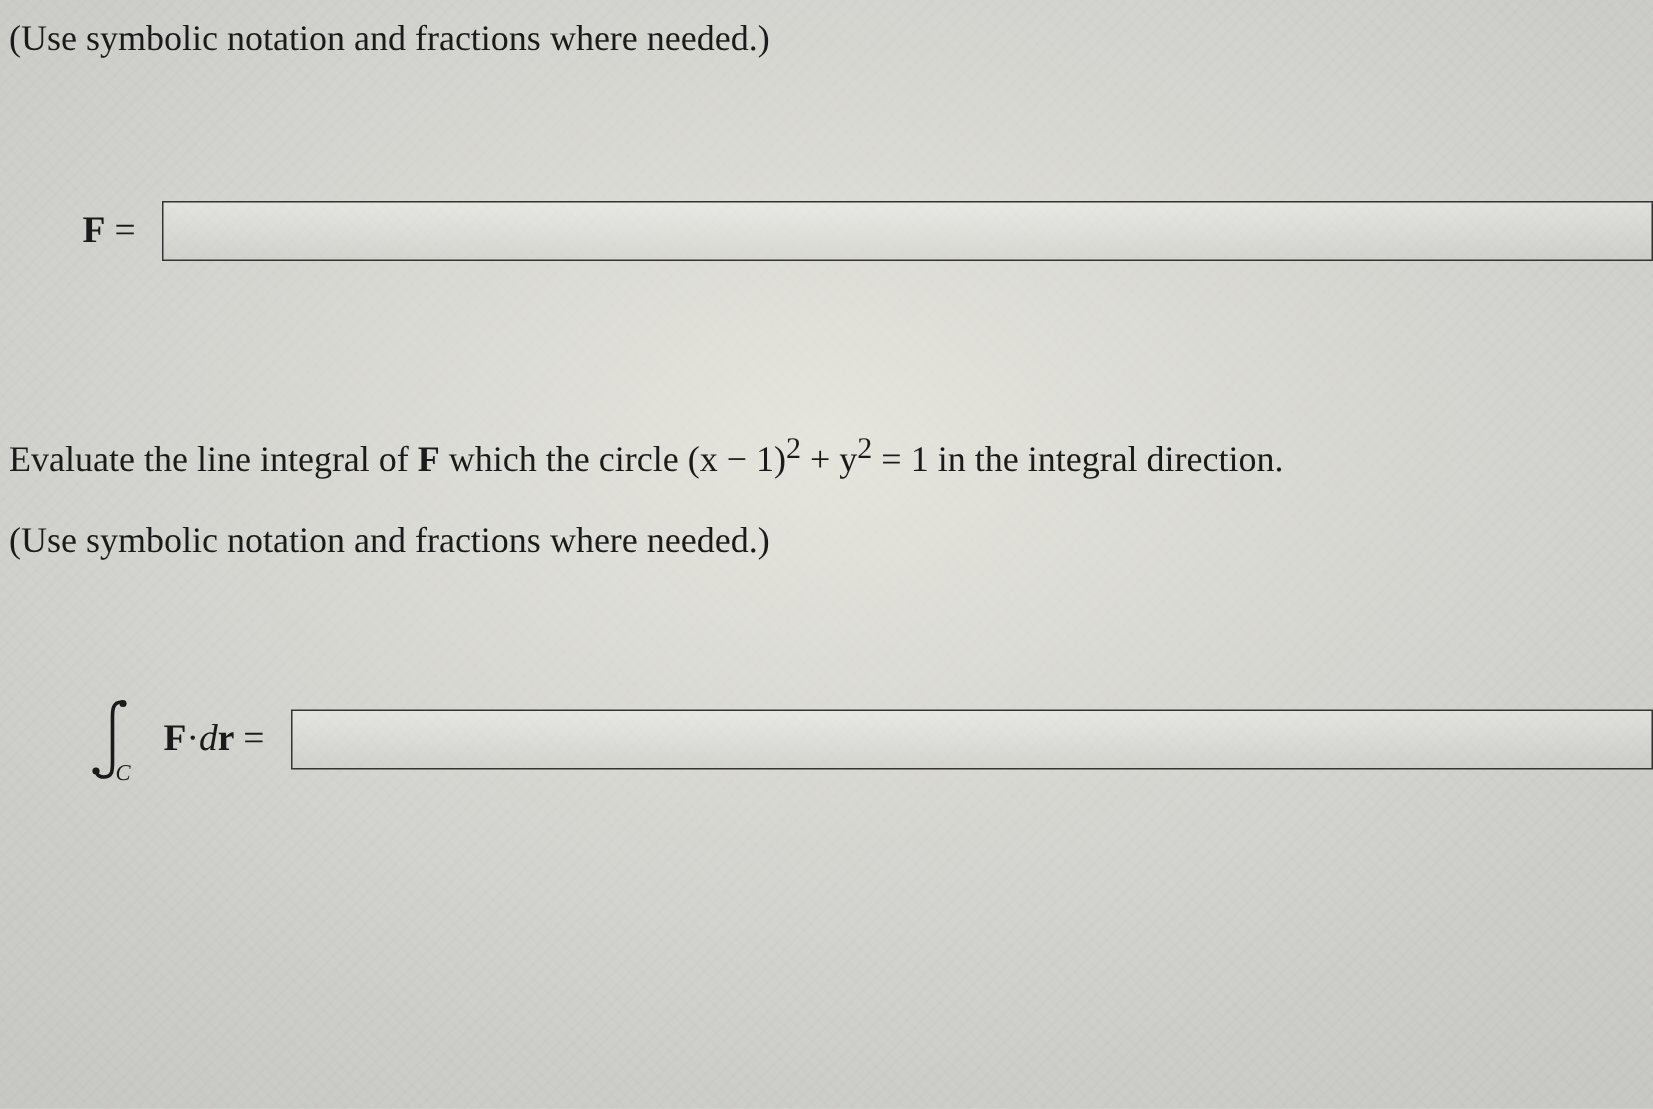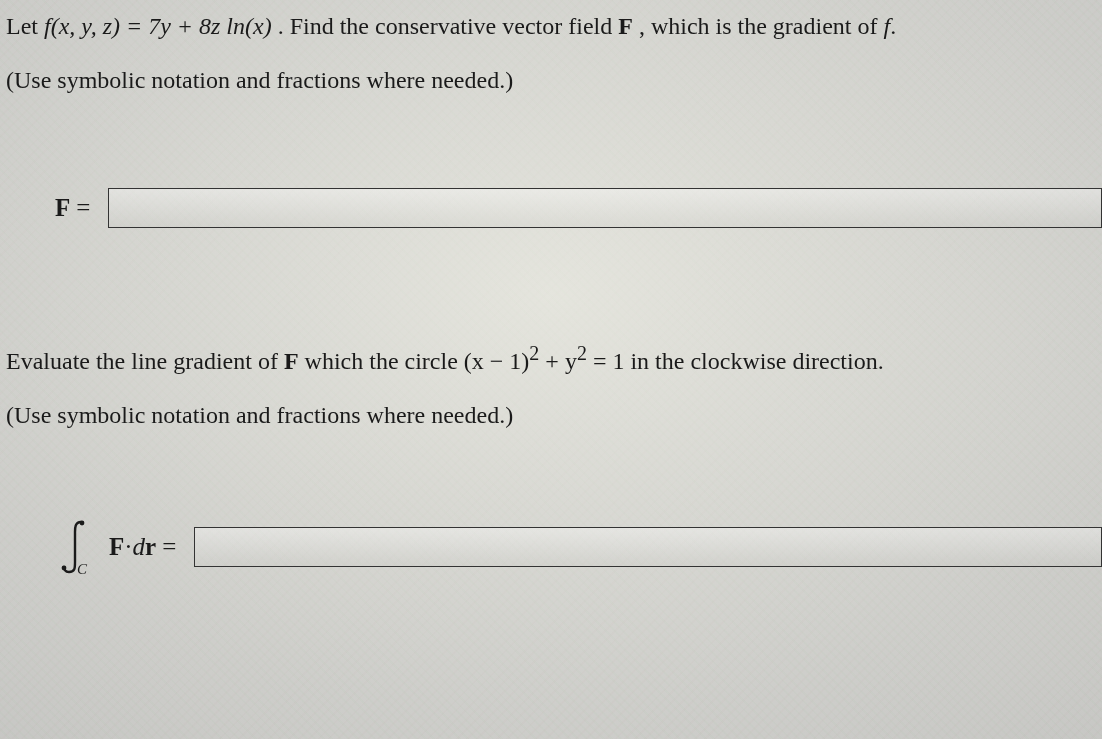--- a/index.html
+++ b/index.html
@@ -39,49 +39,41 @@
   .bold { font-weight: bold; }
   .ital { font-style: italic; }
   svg.integral { vertical-align: middle; }
 </style>
 </head>
 <body>
 <div class="bg-noise"></div>
 
 <div class="content">
 
-  <p class="para">
-    <span>Let </span>
-    <span class="ital">f(x, y, z) = 7y + 8z ln(x)</span>
-    <span>. Find the conservative vector field </span>
-    <span class="bold">F</span>
-    <span>, which is the gradient of </span>
-    <span class="ital">f</span><span>.</span>
-  </p>
 
   <p class="para">(Use symbolic notation and fractions where needed.)</p>
 
   <div class="answer-row">
     <span class="label">
       <span class="bold" style="margin-right:6px;">F</span>
         <span>=</span>
     </span>
     <input type="text" class="input-box" value="" style="">
   </div>
 
   <div class="spacer"></div>
 
   <p class="para">
-    <span>Evaluate the line gradient of </span>
+    <span>Evaluate the line integral of </span>
     <span class="bold">F</span>
     <span> which the circle </span>
     <span>
       <span>(x − 1)</span><sup>2</sup><span> + y</span><sup>2</sup><span> = 1</span>
     </span>
-    <span> in the clockwise direction.</span>
+    <span> in the integral direction.</span>
   </p>
 
   <p class="para">(Use symbolic notation and fractions where needed.)</p>
 
   <div class="answer-row r2">
     <span class="label">
       <svg class="integral" width="54" height="58" viewBox="0 0 54 58">
         <path d="M 26 4 C 20 4 20 10 20 14 L 20 44 C 20 50 20 54 14 54 C 10 54 9 51 9 49" stroke="#1a1a1a" stroke-width="2.4" fill="none" stroke-linecap="round"></path>
         <circle cx="27" cy="5" r="2.4" fill="#1a1a1a"></circle>
         <circle cx="9" cy="50" r="2.4" fill="#1a1a1a"></circle>

